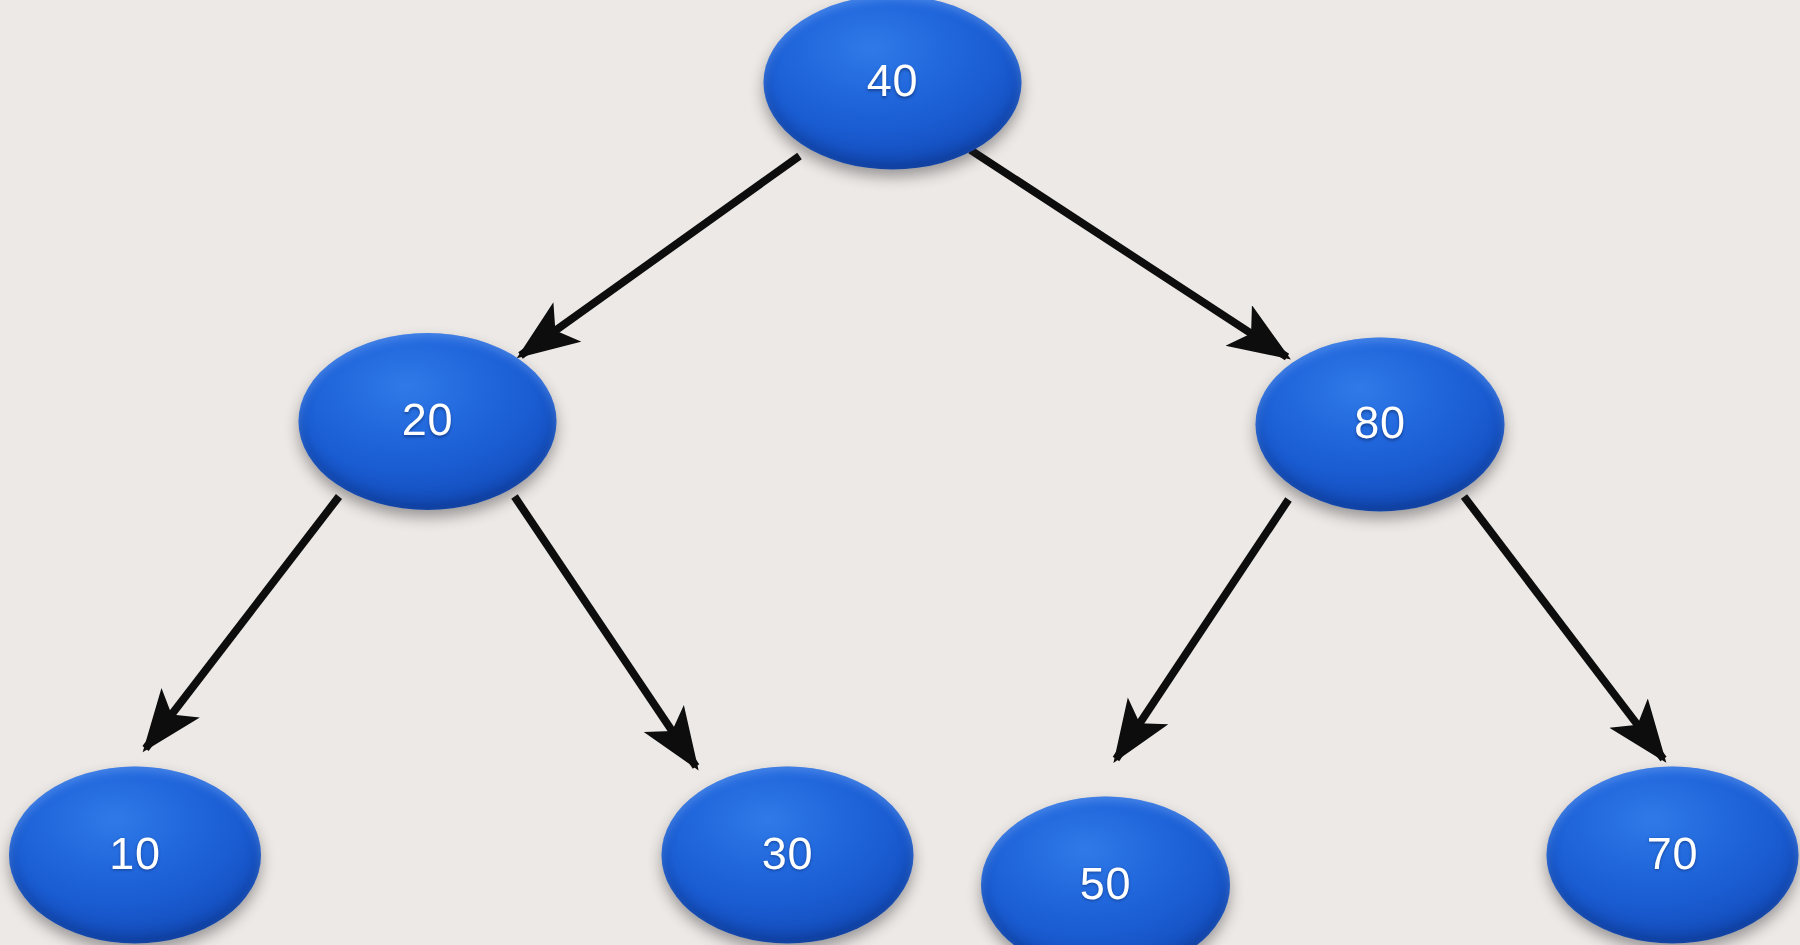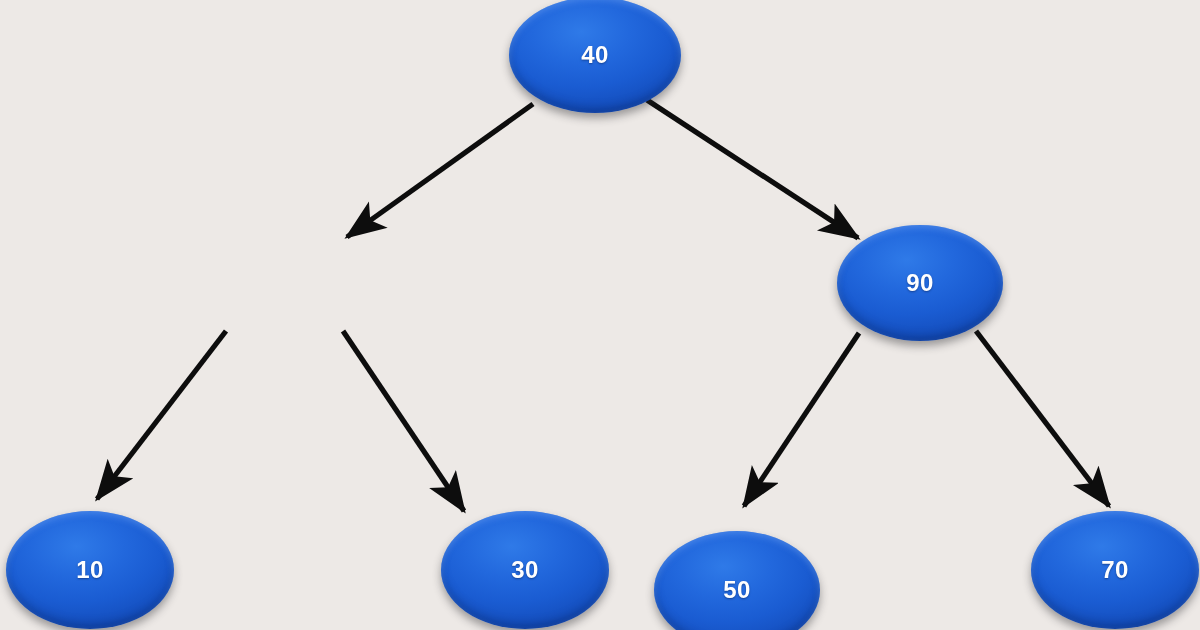--- a/index.html
+++ b/index.html
@@ -41,22 +41,22 @@
         #1550c0 88%,
         #1246ae 100%);
     box-shadow:
       0 5px 9px rgba(40, 40, 45, 0.42),
       inset 0 3px 6px rgba(120, 175, 255, 0.45),
       inset 0 -5px 9px rgba(8, 40, 110, 0.40);
     z-index: 2;
   }
   .tree-node .node-label {
     color: #ffffff;
-    font-size: 24px;
-    font-weight: 700;
+    font-size: 30px;
+    font-weight: 400;
     letter-spacing: 0.5px;
     text-shadow: 0 1px 2px rgba(10, 35, 90, 0.55);
     line-height: 1;
     user-select: none;
   }
 </style>
 </head>
 <body style="background: rgb(237, 233, 230);">
 
 <div id="canvas" style="background: rgb(237, 233, 230);">
@@ -73,22 +73,25 @@
         <line x1="226" y1="331" x2="97" y2="499" stroke="#0d0d0d" stroke-width="5.2" stroke-linecap="butt" marker-end="url(#arrowhead)"></line>
         <line x1="343" y1="331" x2="464" y2="511" stroke="#0d0d0d" stroke-width="5.2" stroke-linecap="butt" marker-end="url(#arrowhead)"></line>
         <line x1="859" y1="333" x2="744" y2="506" stroke="#0d0d0d" stroke-width="5.2" stroke-linecap="butt" marker-end="url(#arrowhead)"></line>
         <line x1="976" y1="331" x2="1109" y2="506" stroke="#0d0d0d" stroke-width="5.2" stroke-linecap="butt" marker-end="url(#arrowhead)"></line>
       </g>
   </svg>
 
   <div class="tree-node" style="left: 509px; top: -3px; width: 172px; height: 116px;">
     <span class="node-label">40</span>
   </div>
+  <div class="tree-node" style="left: 199px; top: 222px; width: 172px; height: 118px;">
+    <span class="node-label">20</span>
+  </div>
   <div class="tree-node" style="left: 837px; top: 225px; width: 166px; height: 116px;">
-    <span class="node-label">90</span>
+    <span class="node-label">80</span>
   </div>
   <div class="tree-node" style="left: 6px; top: 511px; width: 168px; height: 118px;">
     <span class="node-label">10</span>
   </div>
   <div class="tree-node" style="left: 441px; top: 511px; width: 168px; height: 118px; align-items: center;">
     <span class="node-label">30</span>
   </div>
   <div class="tree-node" style="left: 654px; top: 531px; width: 166px; height: 118px;">
     <span class="node-label">50</span>
   </div>

